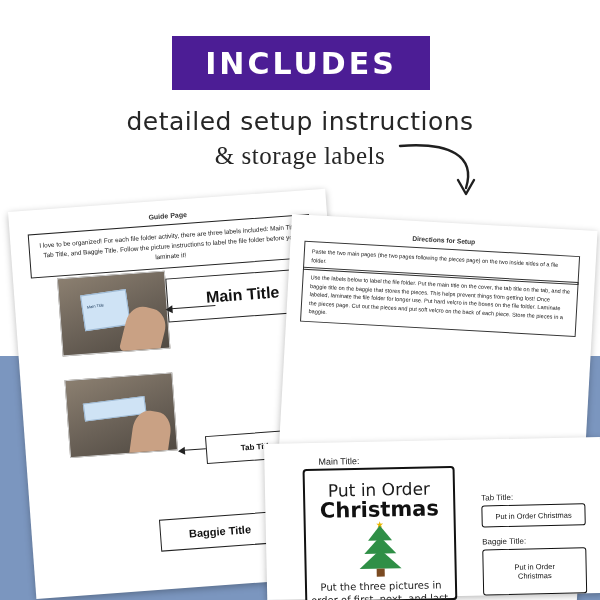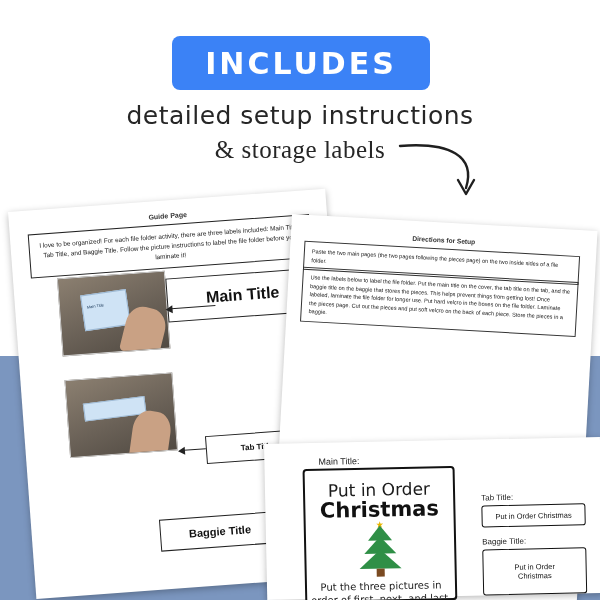--- a/index.html
+++ b/index.html
@@ -32,38 +32,37 @@
     background: #7b96bf;
   }
 
   
   .includes-badge {
     position: absolute;
     left: 172px;
     top: 36px;
     width: 258px;
     height: 54px;
-    background: #3b82f6;
+    background: #4c1d95;
     display: flex;
     align-items: center;
     justify-content: center;
-    border-radius: 8px;
   }
   .includes-badge span {
     color: #ffffff;
     font-family: "DejaVu Sans", sans-serif;
     font-weight: bold;
     font-size: 30px;
     letter-spacing: 3px;
   }
 
   .subhead {
     position: absolute;
     left: 60px;
-    top: 99px;
+    top: 105px;
     width: 480px;
     text-align: center;
     color: #262626;
     font-family: "DejaVu Sans", sans-serif;
     font-size: 25px;
     line-height: 34px;
     letter-spacing: 0.5px;
   }
   .subhead .l2 { display: block; font-family: Liberation Serif, serif; }
 

